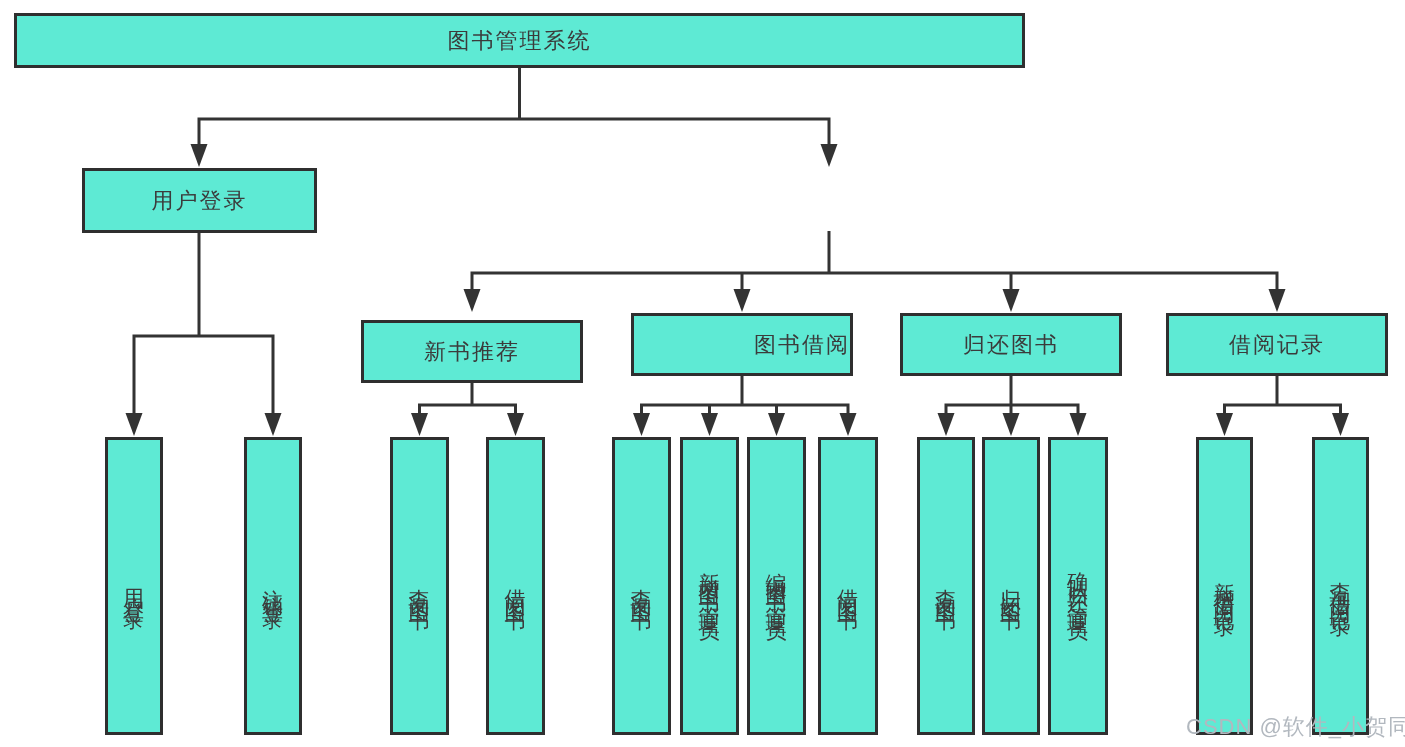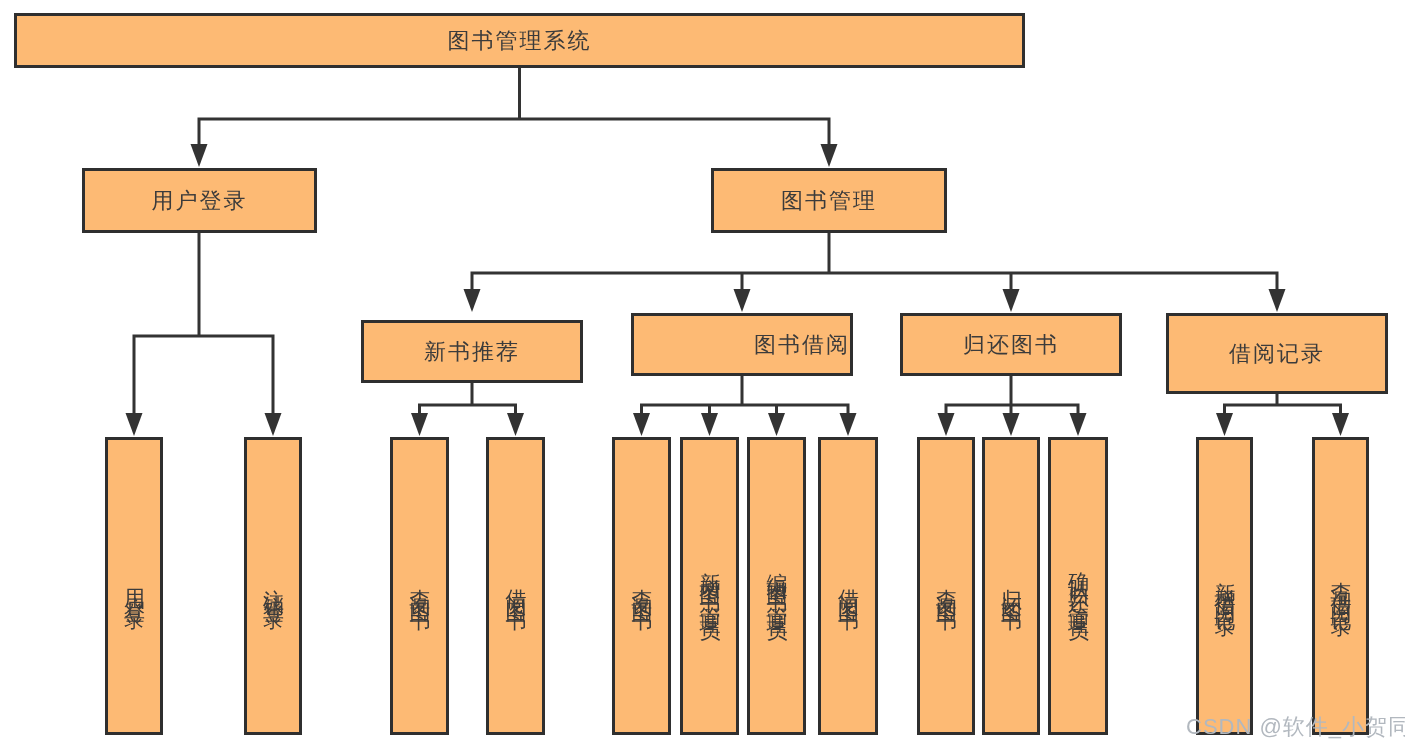--- a/index.html
+++ b/index.html
@@ -14,46 +14,45 @@
   .connectors {
     position: absolute;
     left: 0; top: 0;
     width: 1405px; height: 747px;
     pointer-events: none;
   }
   .node {
     position: absolute;
     box-sizing: border-box;
     border: 3px solid #2f2f2f;
-    background: #fdba74;
+    background: #5eead4;
     display: flex;
     align-items: center;
     justify-content: center;
     color: #3b3b3b;
-    font-family: Liberation Serif, serif;
   }
   .h-node { font-size: 22px; letter-spacing: 2px; white-space: nowrap; }
   .v-node span {
     writing-mode: vertical-rl;
     text-orientation: mixed;
     font-size: 21px;
     letter-spacing: 7px;
     line-height: 1;
     white-space: nowrap;
   }
   
   .n-root   { left: 14px;   top: 13px;  width: 1011px; height: 55px; }
   
   .n-login  { left: 82px;   top: 168px; width: 235px;  height: 65px; }
   .n-mgmt   { left: 711px;  top: 168px; width: 236px;  height: 65px; }
   
   .n-g0 { left: 361px;  top: 313px; width: 222px; height: 63px; margin-top: 7px; }
   .n-g1 { left: 631px;  top: 313px; width: 222px; height: 63px; justify-content: flex-end; }
   .n-g2 { left: 900px;  top: 313px; width: 222px; height: 63px; }
-  .n-g3 { left: 1166px; top: 313px; width: 222px; height: 81px; }
+  .n-g3 { left: 1166px; top: 313px; width: 222px; height: 63px; }
   
   .leaf { top: 437px; height: 298px; }
   .n-l0a { left: 105px;  width: 58px; }
   .n-l0b { left: 244px;  width: 58px; }
   .n-l1a { left: 390px;  width: 59px; }
   .n-l1b { left: 486px;  width: 59px; }
   .n-l2a { left: 612px;  width: 59px; }
   .n-l2b { left: 680px;  width: 59px; }
   .n-l2c { left: 747px;  width: 59px; }
   .n-l2d { left: 818px;  width: 60px; }
@@ -118,23 +117,20 @@
     </g>
   </svg>
 
   <div class="node h-node n-root">
     <span>图书管理系统</span>
   </div>
 
   <div class="node h-node n-login">
     <span>用户登录</span>
   </div>
-  <div class="node h-node n-mgmt">
-    <span>图书管理</span>
-  </div>
 
   <div class="node h-node n-g0">
     <span>新书推荐</span>
   </div>
   <div class="node h-node n-g1">
     <span>图书借阅</span>
   </div>
   <div class="node h-node n-g2">
     <span>归还图书</span>
   </div>

